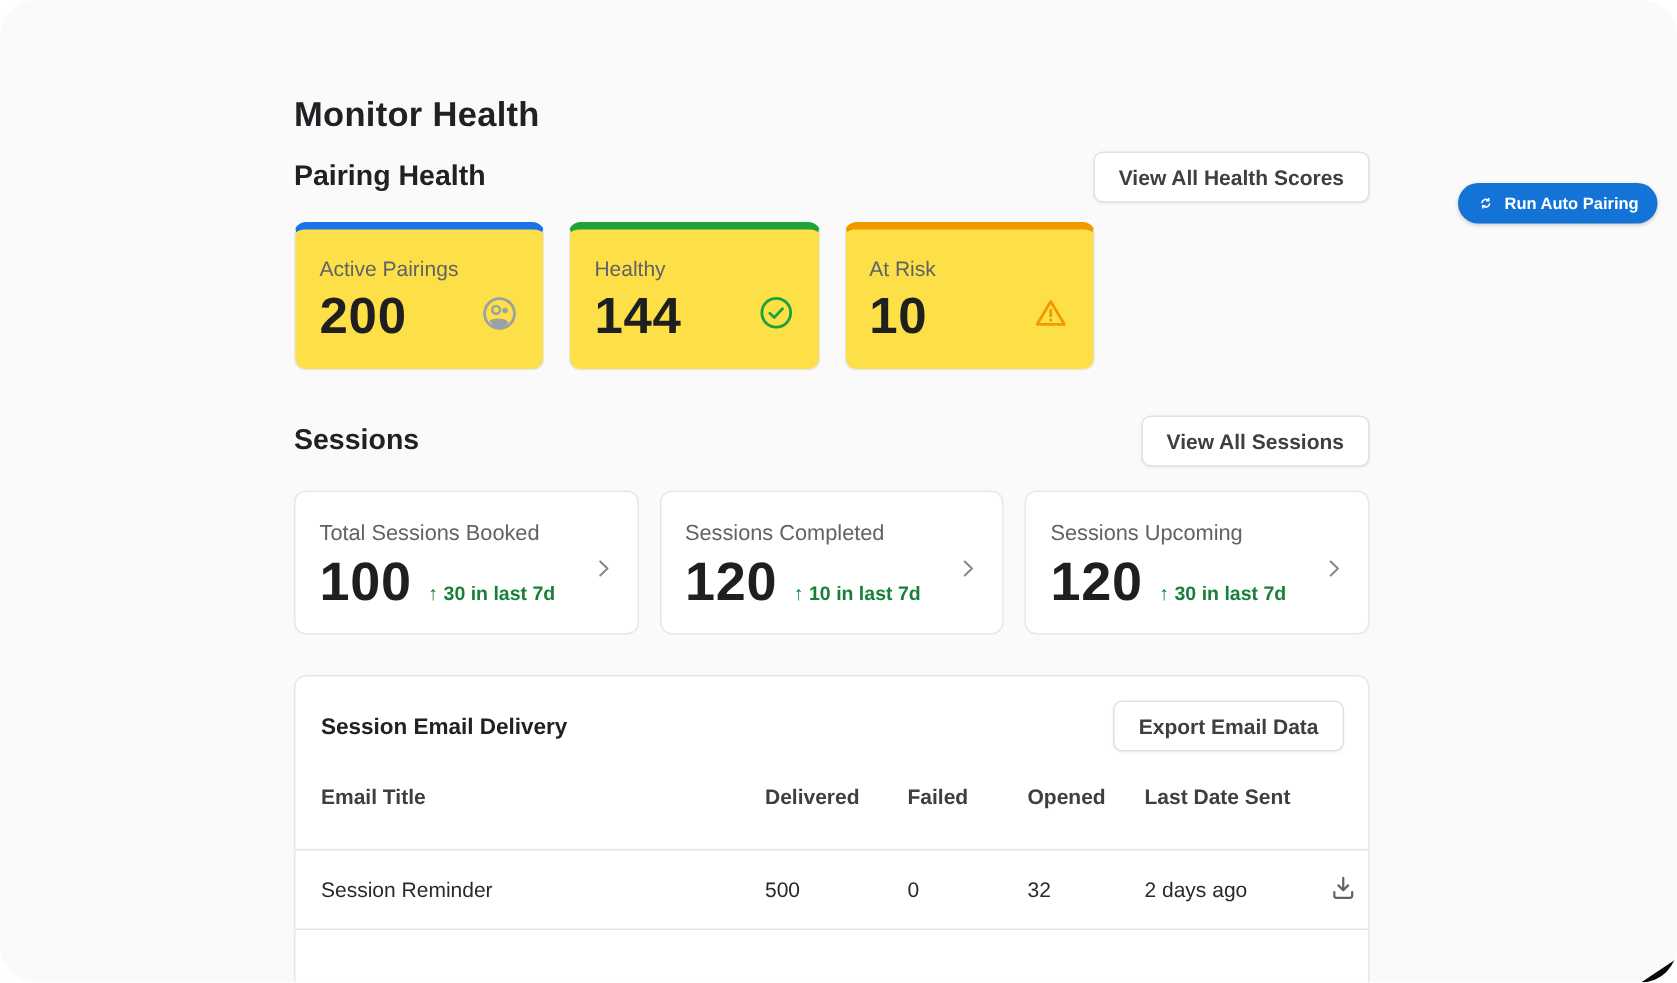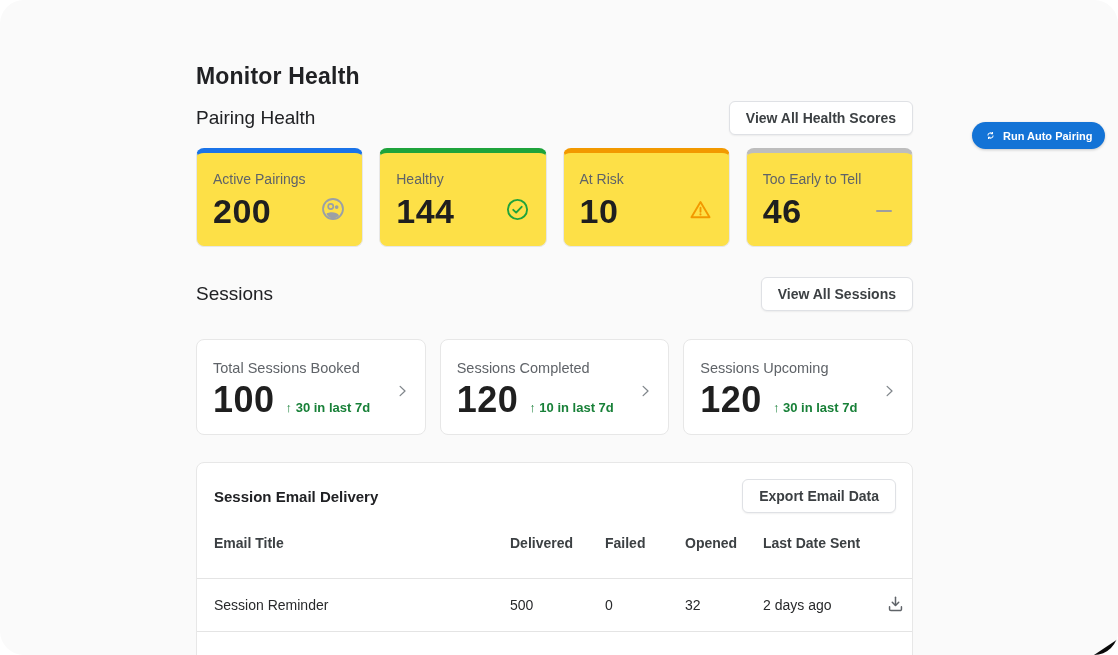--- a/index.html
+++ b/index.html
@@ -7,21 +7,21 @@
   .canvas {
     position:relative; width:1118px; height:655px;
     background:#fafafa; border-radius:24px; overflow:hidden;
   }
   .content { position:absolute; left:196px; top:0; width:717px; padding-top:62px; }
 
   .page-title { margin:0; font-size:23px; line-height:28px; font-weight:700; color:#202124; letter-spacing:.2px; }
 
   .section-row { display:flex; justify-content:space-between; align-items:center; margin-top:11px; height:34px; }
   .section-row.sessions { margin-top:30px; }
-  .section-heading { font-size:19px; font-weight:400; color:#202124; }
+  .section-heading { font-size:19px; font-weight:700; color:#202124; }
 
   .btn {
     background:#fff; border:1px solid #dfe1e5; border-radius:6px;
     padding:0 16px; height:34px; font-size:14px; font-weight:600; color:#3c4043;
     font-family:"Liberation Sans", sans-serif;
     box-shadow:0 1px 2px rgba(0,0,0,.06); cursor:pointer; white-space:nowrap;
   }
 
   .pairing-grid { display:grid; grid-template-columns:repeat(4,1fr); gap:16px; margin-top:13px; }
   .p-card {
@@ -29,21 +29,21 @@
     border-top-width:5px; border-top-style:solid; padding:12px 16px 14px;
   }
   .p-card.accent-blue   { border-top-color:#1a73e8; }
   .p-card.accent-green  { border-top-color:#1ea33b; }
   .p-card.accent-orange { border-top-color:#f29900; }
   .p-card.accent-gray   { border-top-color:#bdbdbd; }
   .p-label { color:#5f6368; font-size:14px; margin-top:6px; }
   .p-value-row { display:flex; justify-content:space-between; align-items:center; margin-top:7px; }
   .p-value { font-size:34px; font-weight:700; color:#1f1f1f; line-height:1; letter-spacing:.5px; }
 
-  .session-grid { display:grid; grid-template-columns:repeat(3,1fr); gap:14px; margin-top:28px; }
+  .session-grid { display:grid; grid-template-columns:repeat(3,1fr); gap:14px; margin-top:16px; }
   .s-card {
     position:relative; height:96px; background:#fff; border:1px solid #e7e7e7;
     border-radius:8px; padding:14px 16px; cursor:pointer;
   }
   .s-label { color:#5f6368; font-size:14.5px; margin-top:6px; }
   .s-value-row { display:flex; align-items:baseline; margin-top:6px; }
   .s-value { font-size:36px; font-weight:700; color:#1f1f1f; line-height:1; letter-spacing:.5px; }
   .s-delta { font-size:13px; font-weight:600; color:#188038; margin-left:11px; }
   .s-chevron { position:absolute; right:14px; top:42px; }
 
@@ -124,27 +124,20 @@
           <span>
             <svg width="25" height="25" viewBox="0 0 24 24">
               <path d="M12 4.8 L20.7 19.4 H3.3 Z" fill="none" stroke="#f29900" stroke-width="1.8" stroke-linejoin="round"></path>
               <line x1="12" y1="10.3" x2="12" y2="14.1" stroke="#f29900" stroke-width="1.8" stroke-linecap="round"></line>
               <circle cx="12" cy="16.7" r="1" fill="#f29900"></circle>
             </svg>
           </span>
         </div>
       </div>
 
-      <div class="p-card accent-gray">
-        <div class="p-label">Too Early to Tell</div>
-        <div class="p-value-row">
-          <div class="p-value">46</div>
-          <span style="display:inline-block;width:16px;height:2.5px;background:#9e9e9e;border-radius:2px;margin-right:4px;"></span>
-        </div>
-      </div>
     </div>
 
     <div class="section-row sessions">
       <div class="section-heading">Sessions</div>
       <button class="btn">View All Sessions</button>
     </div>
 
     <div class="session-grid">
 
       <div class="s-card">

